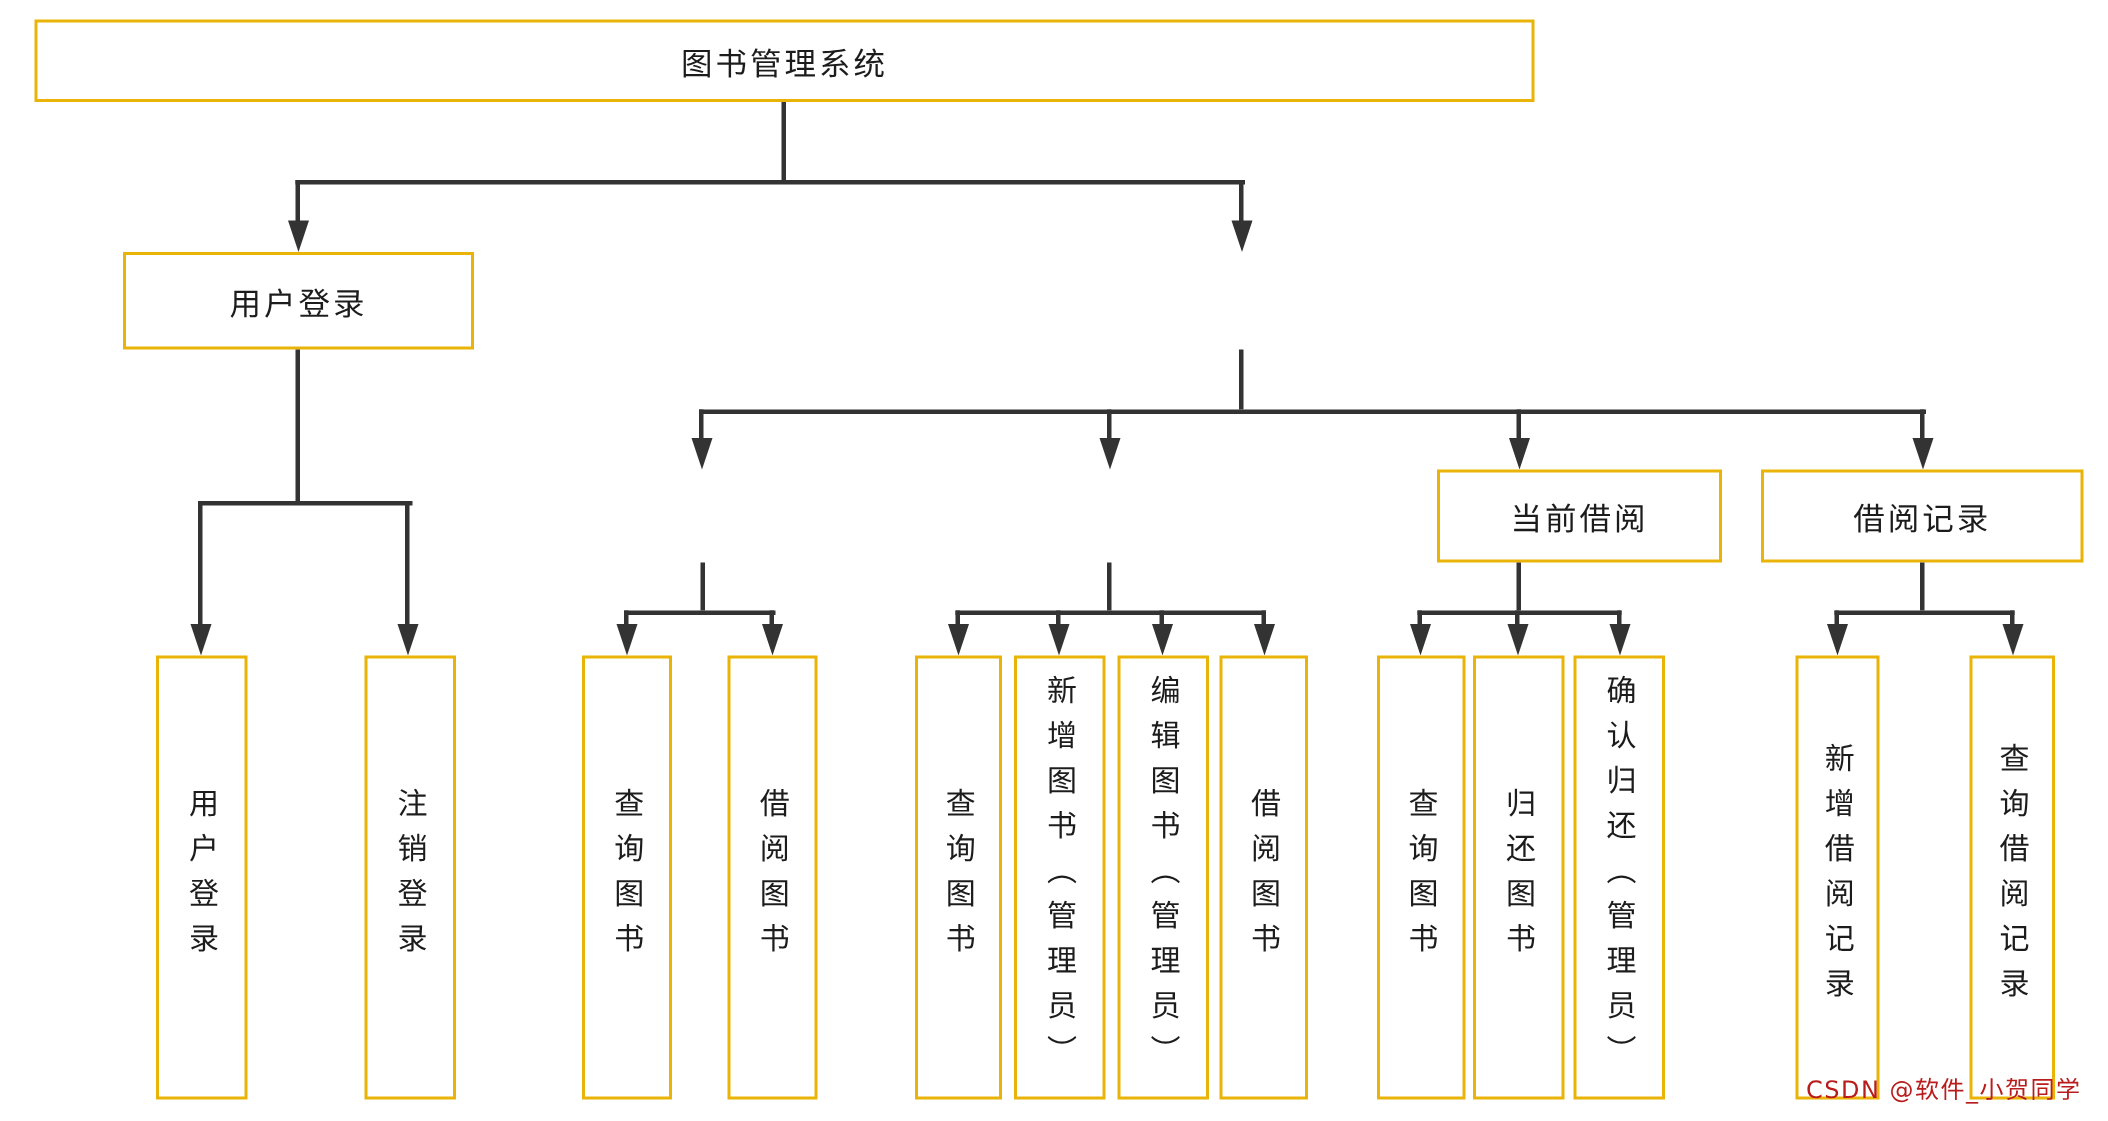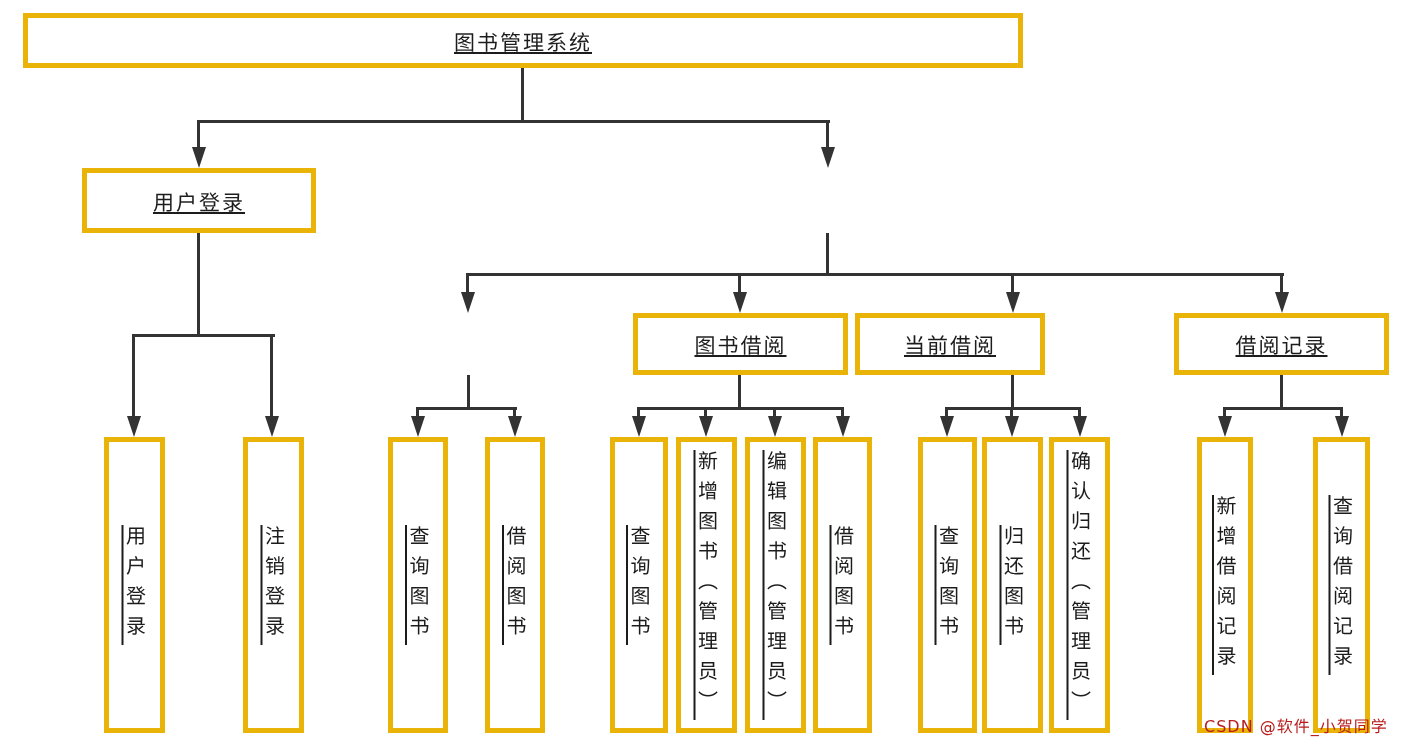--- a/index.html
+++ b/index.html
@@ -1,22 +1,22 @@
 <!DOCTYPE html>
 <html lang="zh-CN"><head>
 <meta charset="utf-8">
 <style>
   html,body{margin:0;padding:0;background:#ffffff;}
   body{font-family:"DejaVu Sans","Liberation Sans",sans-serif;}
   #canvas{
     position:relative;width:1405px;height:747px;background:#ffffff;overflow:hidden;
   }
   .box{
-    position:absolute;box-sizing:border-box;border:5px solid #eab308;background:#ffffff;
-    display:flex;align-items:center;justify-content:center;color:#1c1c1c;text-decoration:underline;
+    position:absolute;box-sizing:border-box;border:2px solid #eab308;background:#ffffff;
+    display:flex;align-items:center;justify-content:center;color:#1c1c1c;
   }
   .hbox{font-size:21px;letter-spacing:2px;white-space:nowrap;}
   .vbox{
     writing-mode:vertical-lr;text-orientation:mixed;
     font-size:20px;letter-spacing:0.5em;line-height:1;
   }
   .line{position:absolute;background:#333333;}
   .arrow-down{
     position:absolute;width:0;height:0;
     border-left:7px solid transparent;border-right:7px solid transparent;
@@ -54,22 +54,21 @@
   <div class="line" style="left:466px;top:273px;width:818px;height:3px;"></div>
   <div class="line" style="left:466px;top:273px;width:3px;height:19px;"></div>
   <div class="arrow-down" style="left:461px;top:292px;"></div>
   <div class="line" style="left:738px;top:273px;width:3px;height:19px;"></div>
   <div class="arrow-down" style="left:733px;top:292px;"></div>
   <div class="line" style="left:1011px;top:273px;width:3px;height:19px;"></div>
   <div class="arrow-down" style="left:1006px;top:292px;"></div>
   <div class="line" style="left:1280px;top:273px;width:3px;height:19px;"></div>
   <div class="arrow-down" style="left:1275px;top:292px;"></div>
 
-  <div class="box hbox" style="left:633px;top:313px;width:215px;height:62px;">图书借阅</div>
-  <div class="box hbox" style="left:855px;top:313px;width:190px;height:62px;">当前借阅</div>
+  <div class="box hbox" style="left:958px;top:313px;width:190px;height:62px;">当前借阅</div>
   <div class="box hbox" style="left:1174px;top:313px;width:215px;height:62px;">借阅记录</div>
 
   <div class="line" style="left:467px;top:375px;width:3px;height:32px;"></div>
   <div class="line" style="left:416px;top:407px;width:101px;height:3px;"></div>
   <div class="line" style="left:416px;top:407px;width:3px;height:9px;"></div>
   <div class="arrow-down" style="left:411px;top:416px;"></div>
   <div class="line" style="left:513px;top:407px;width:3px;height:9px;"></div>
   <div class="arrow-down" style="left:508px;top:416px;"></div>
 
   <div class="line" style="left:738px;top:375px;width:3px;height:32px;"></div>

